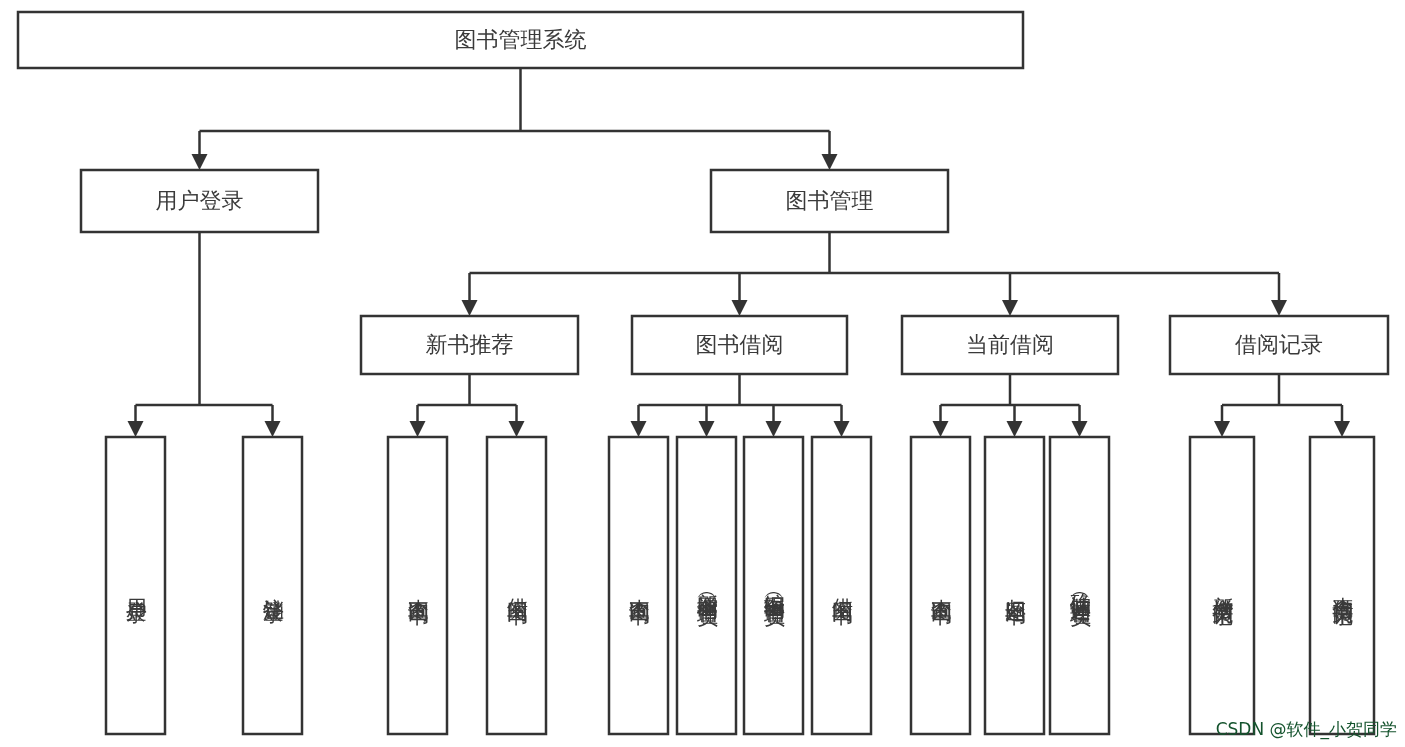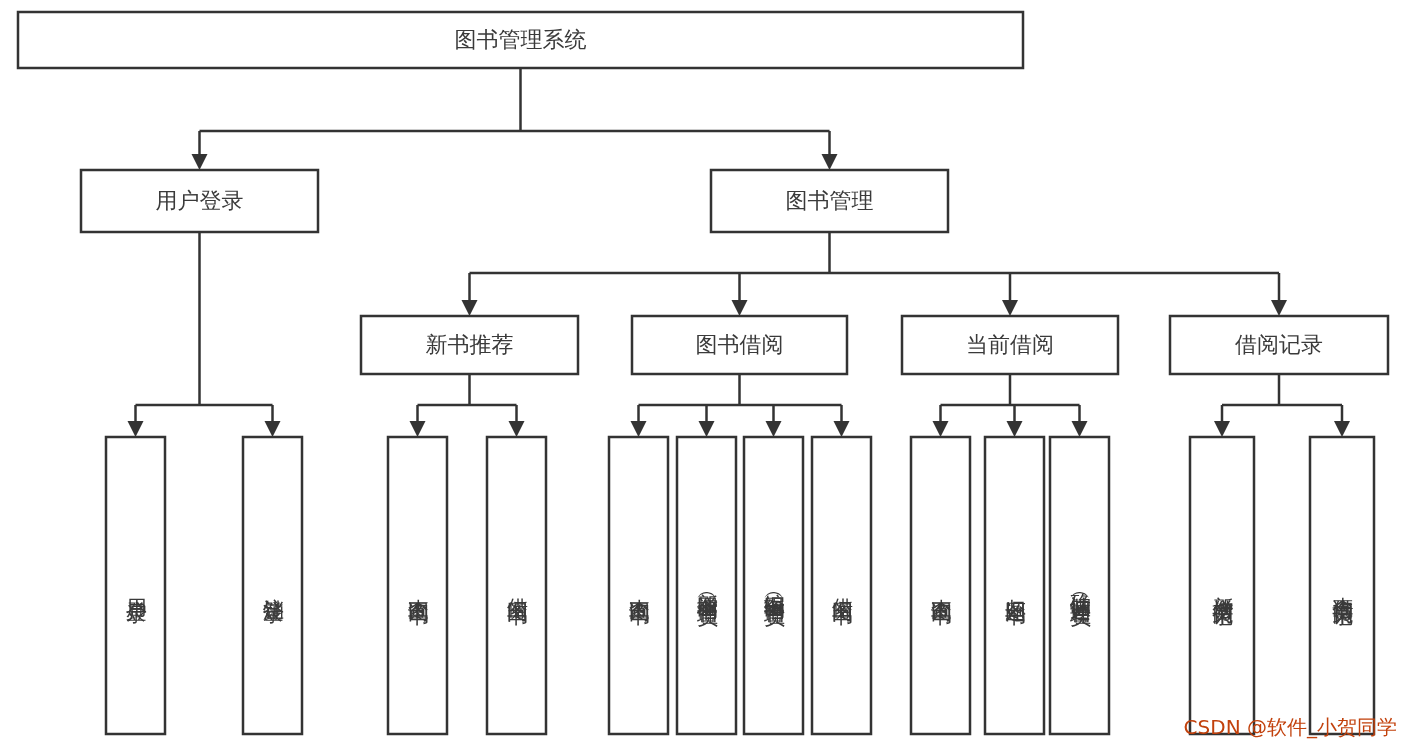--- a/index.html
+++ b/index.html
@@ -31,22 +31,22 @@
     stroke:#333333;
     stroke-width:2.5;
     fill:none;
   }
   .arrow-head{fill:#333333;}
   .watermark{
     position:absolute;
     right:8px;
     bottom:6px;
     font-family:"DejaVu Sans","Liberation Sans",sans-serif;
-    font-size:20px;
-    color:#c2410c;
+    font-size:17px;
+    color:#14532d;
     white-space:nowrap;
     pointer-events:none;
   }
 </style>
 </head>
 <body>
 
 <svg id="diagram" viewBox="0 0 1405 747">
     <line x1="520.5" y1="68" x2="520.5" y2="131" class="connector"></line>
     <line x1="199.5" y1="131" x2="829.5" y2="131" class="connector"></line>

